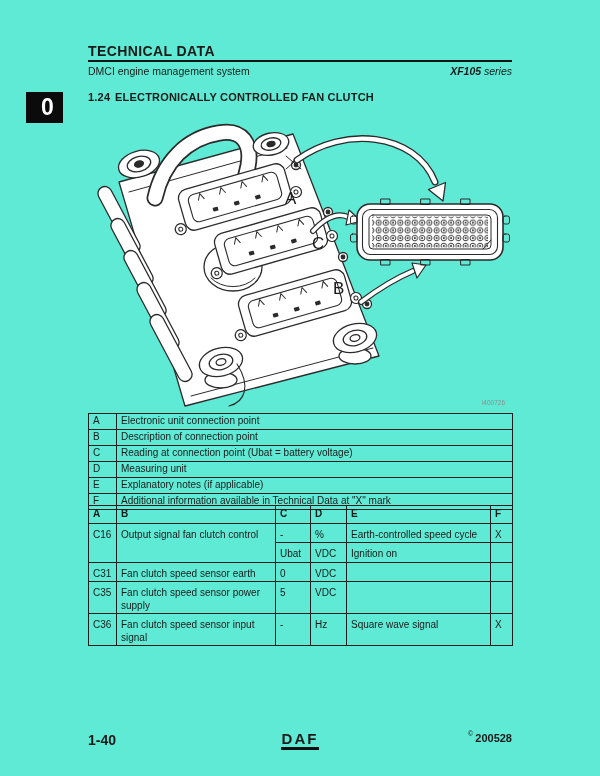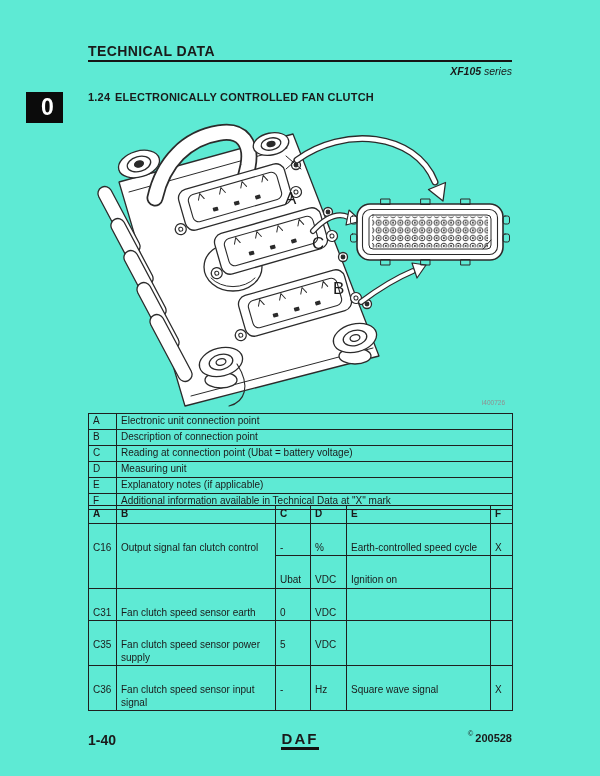--- a/index.html
+++ b/index.html
@@ -28,37 +28,38 @@
   .figure{left:85px;top:118px;width:430px;height:292px;}
 
   
   table{border-collapse:collapse;table-layout:fixed;}
   td,th{border:1px solid #1f1f1f;font-size:10px;font-weight:normal;text-align:left;
         vertical-align:top;padding:1px 4px 1px 4px;line-height:12.5px;overflow:hidden;}
   .legend-table{left:88px;top:413px;width:424px;}
   .legend-table td{height:13px;}
   .data-table{left:88px;top:505px;width:424px;}
   .data-table th{font-weight:bold;padding-top:2px;padding-bottom:2px;}
-  .data-table td{padding-top:18px;}
+  .data-table td{padding-top:5px;}
 
   
   .f-page{left:88px;top:732px;font-size:14px;font-weight:bold;}
   .f-logo{left:277px;top:730px;width:46px;text-align:center;}
   .f-logo .daf-word{font-size:15px;font-weight:bold;letter-spacing:2px;line-height:14px;
         border-bottom:3px solid #111;display:inline-block;padding:0 1px 1px 1px;}
   .f-copy{top:729px;right:88px;font-size:11px;font-weight:bold;}
   .f-copy sup{font-size:7.5px;font-weight:normal;vertical-align:6px;margin-right:2px;}
 </style>
 </head>
 <body>
 
 <div class="page">
 
   <div class="abs h-title">TECHNICAL DATA</div>
   <div class="abs h-rule"></div>
+  <div class="abs h-sub">DMCI engine management system</div>
   <div class="abs h-series"><b>XF105</b><span> series</span></div>
 
   <div class="abs chapter-tab">0</div>
 
   <div class="abs sec-head">
     <span class="sec-num">1.24</span><span>ELECTRONICALLY CONTROLLED FAN CLUTCH</span>
   </div>
 
   <div class="abs figure">
     <svg width="430" height="292" viewBox="0 0 430 292" xmlns="http://www.w3.org/2000/svg">

